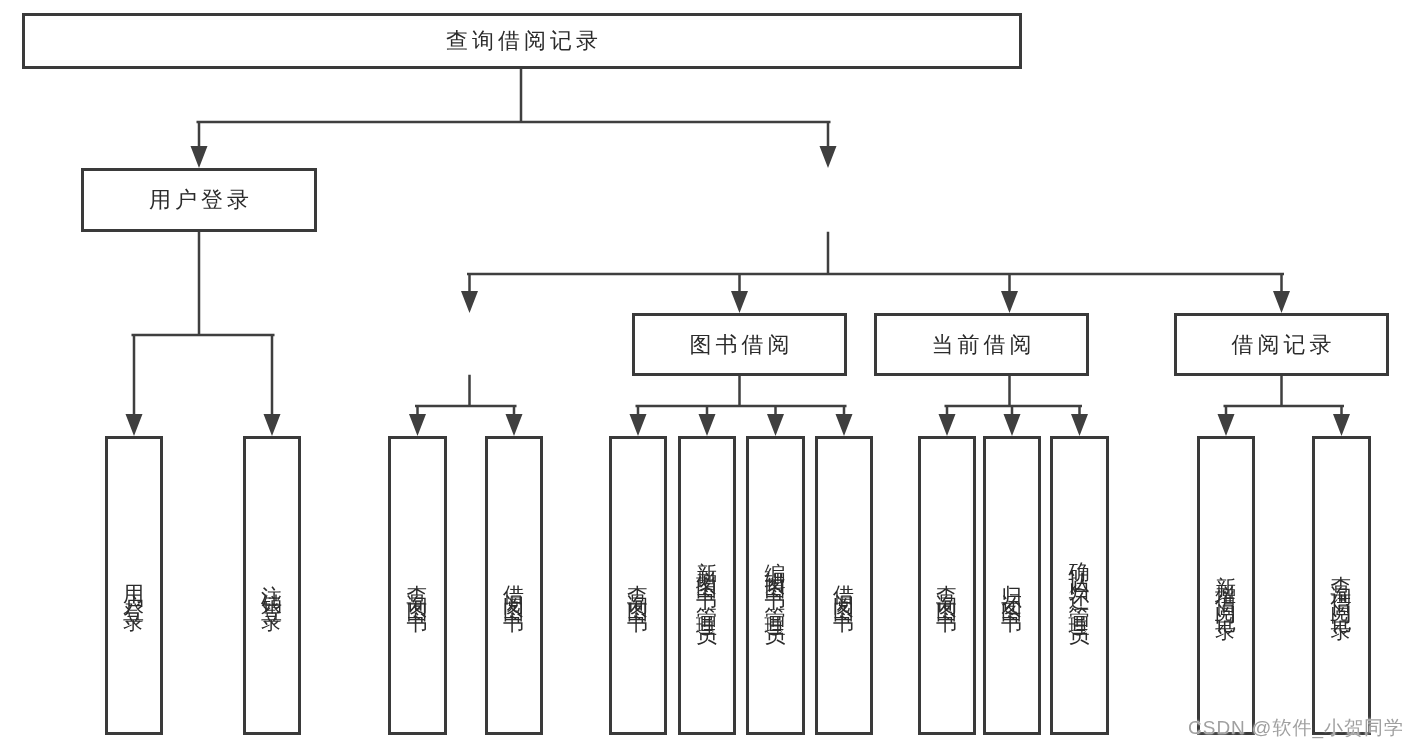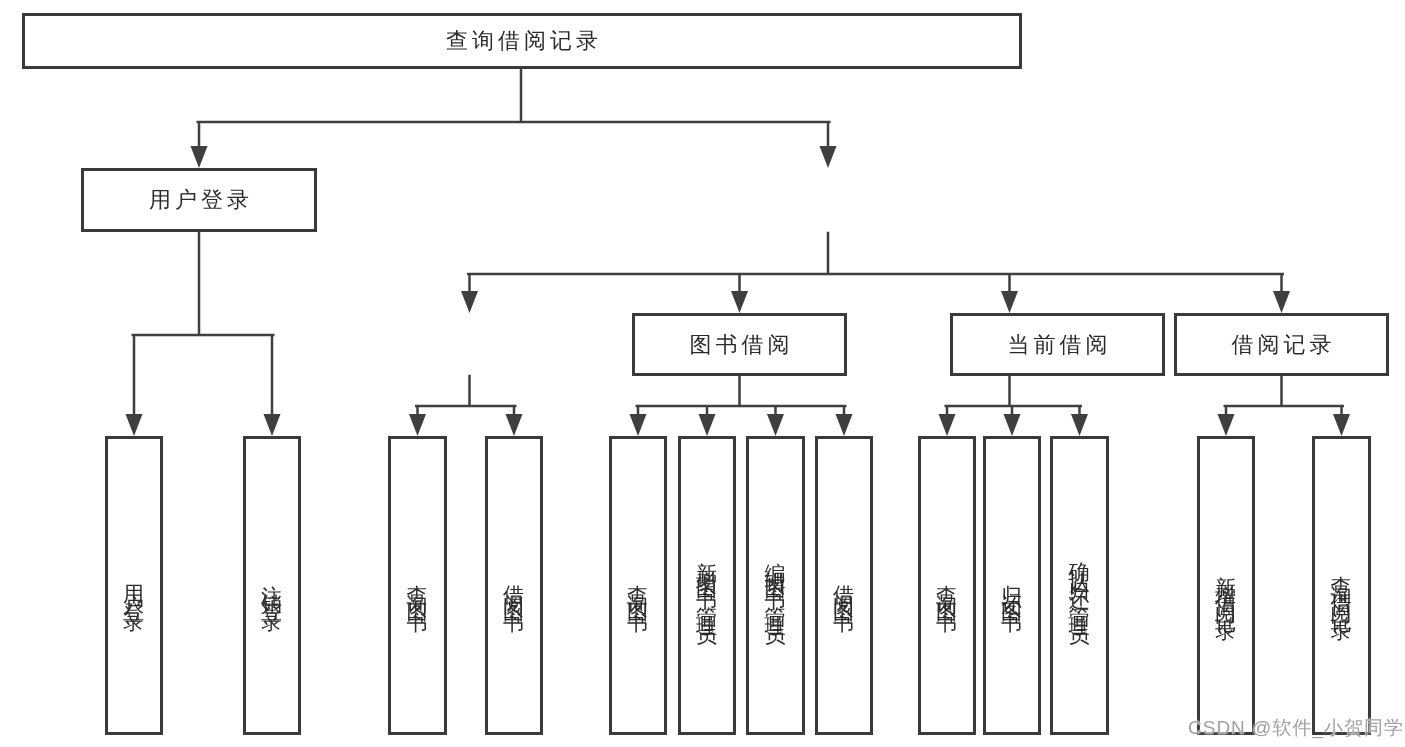--- a/index.html
+++ b/index.html
@@ -111,21 +111,21 @@
     <span>查询借阅记录</span>
   </div>
 
   <div class="node h" style="left:81px;top:168px;width:236px;height:64px">
     <span>用户登录</span>
   </div>
 
   <div class="node h" style="left:632px;top:313px;width:215px;height:63px">
     <span>图书借阅</span>
   </div>
-  <div class="node h" style="left:950px;top:313px;width:215px;height:63px">
+  <div class="node h" style="left:874px;top:313px;width:215px;height:63px">
     <span>当前借阅</span>
   </div>
   <div class="node h" style="left:1174px;top:313px;width:215px;height:63px">
     <span>借阅记录</span>
   </div>
 
   <div class="node v" style="left:105px;top:436px;width:58px;height:299px">
     <span>用户登录</span>
   </div>
   <div class="node v" style="left:243px;top:436px;width:58px;height:299px">

